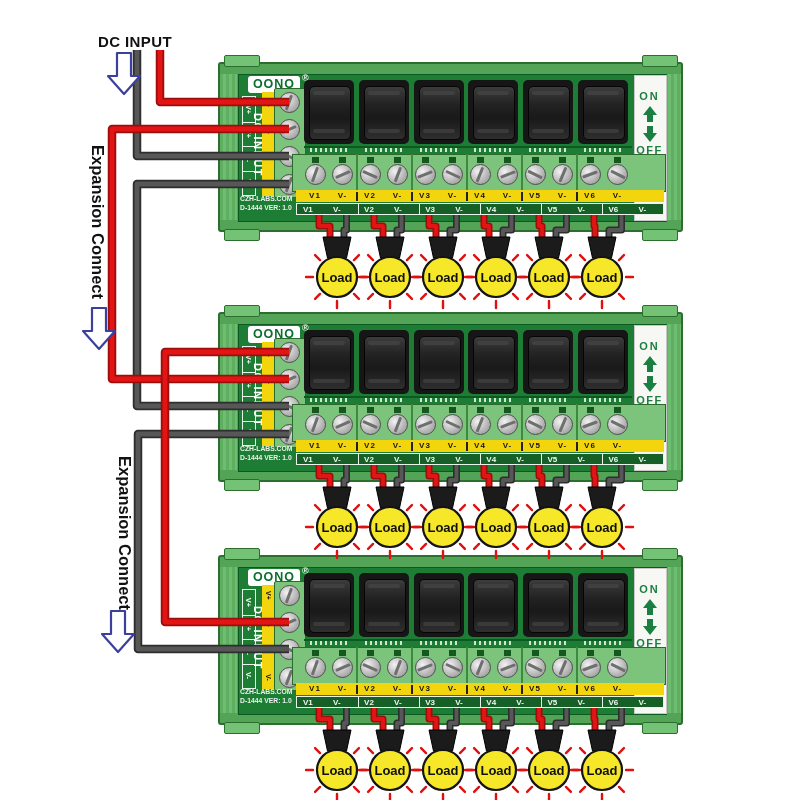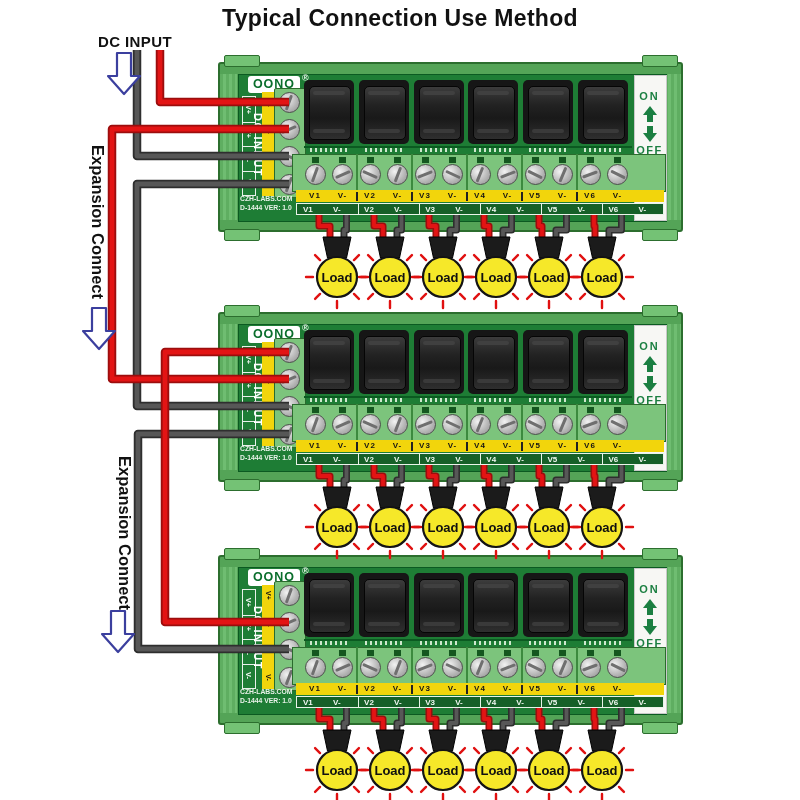--- a/index.html
+++ b/index.html
@@ -14,21 +14,20 @@
              font-size:16.5px;font-weight:bold;color:#111;transform:rotate(90deg);}
   .exp1{left:7px;top:212px;}
   .exp2{left:34px;top:523px;}
   #overlay{position:absolute;left:0;top:0;z-index:5;pointer-events:none;}
   #modules-root{position:absolute;left:0;top:0;z-index:1;}
 </style>
 </head>
 <body>
 
 <div class="canvas">
-  <div class="title">Typical Connection Use Method</div>
   <div class="dc-label">DC INPUT</div>
   <div class="exp-label exp1">Expansion Connect</div>
   <div class="exp-label exp2">Expansion Connect</div>
   <div id="modules-root">
       <div class="abs" style="left: 218px; top: 62px; width: 465px; height: 170px;">
         <div class="abs" style="left: 0px; top: 0px; width: 461px; height: 166px; background: rgb(84, 164, 87); border: 2px solid rgb(44, 110, 46); border-radius: 3px;"></div>
         <div class="abs" style="left: 6px; top: -7px; width: 34px; height: 10px; background: rgb(116, 194, 117); border: 1.5px solid rgb(44, 110, 46); border-radius: 2px;"></div>
         <div class="abs" style="left: 424px; top: -7px; width: 34px; height: 10px; background: rgb(116, 194, 117); border: 1.5px solid rgb(44, 110, 46); border-radius: 2px;"></div>
         <div class="abs" style="left: 6px; top: 167px; width: 34px; height: 10px; background: rgb(116, 194, 117); border: 1.5px solid rgb(44, 110, 46); border-radius: 2px;"></div>
         <div class="abs" style="left: 424px; top: 167px; width: 34px; height: 10px; background: rgb(116, 194, 117); border: 1.5px solid rgb(44, 110, 46); border-radius: 2px;"></div>

